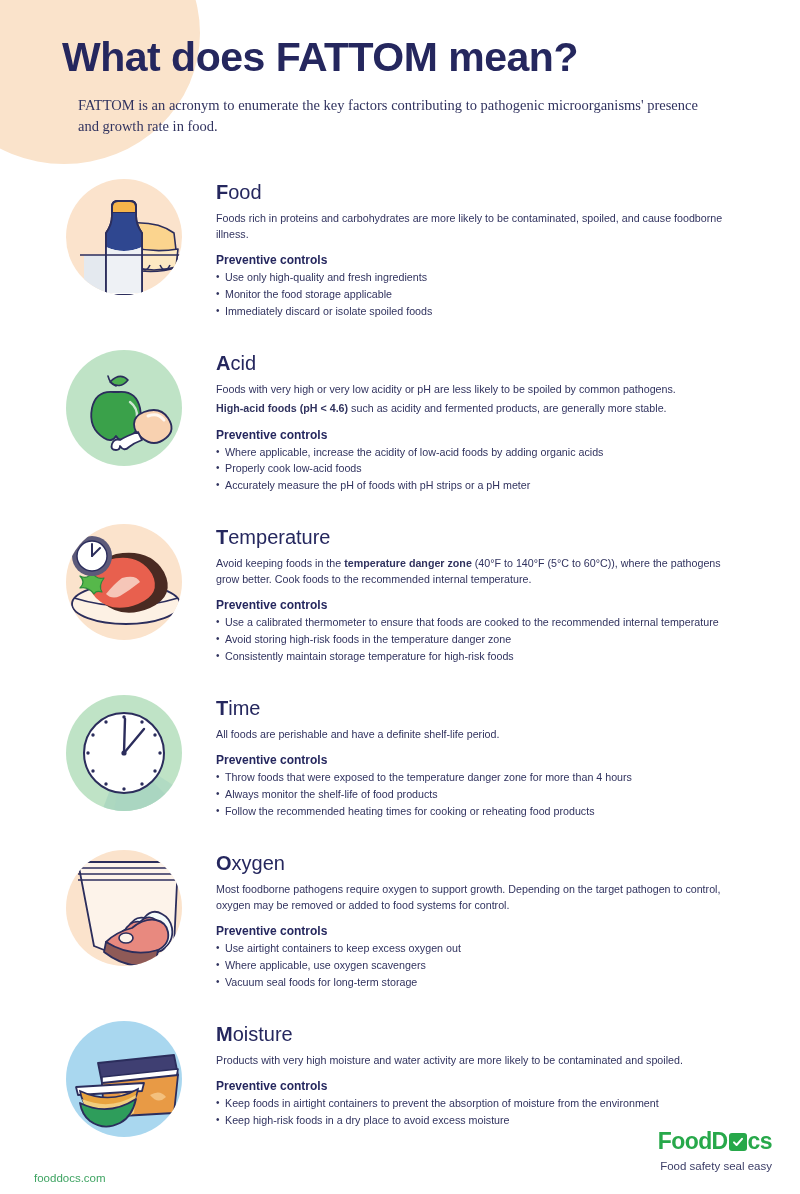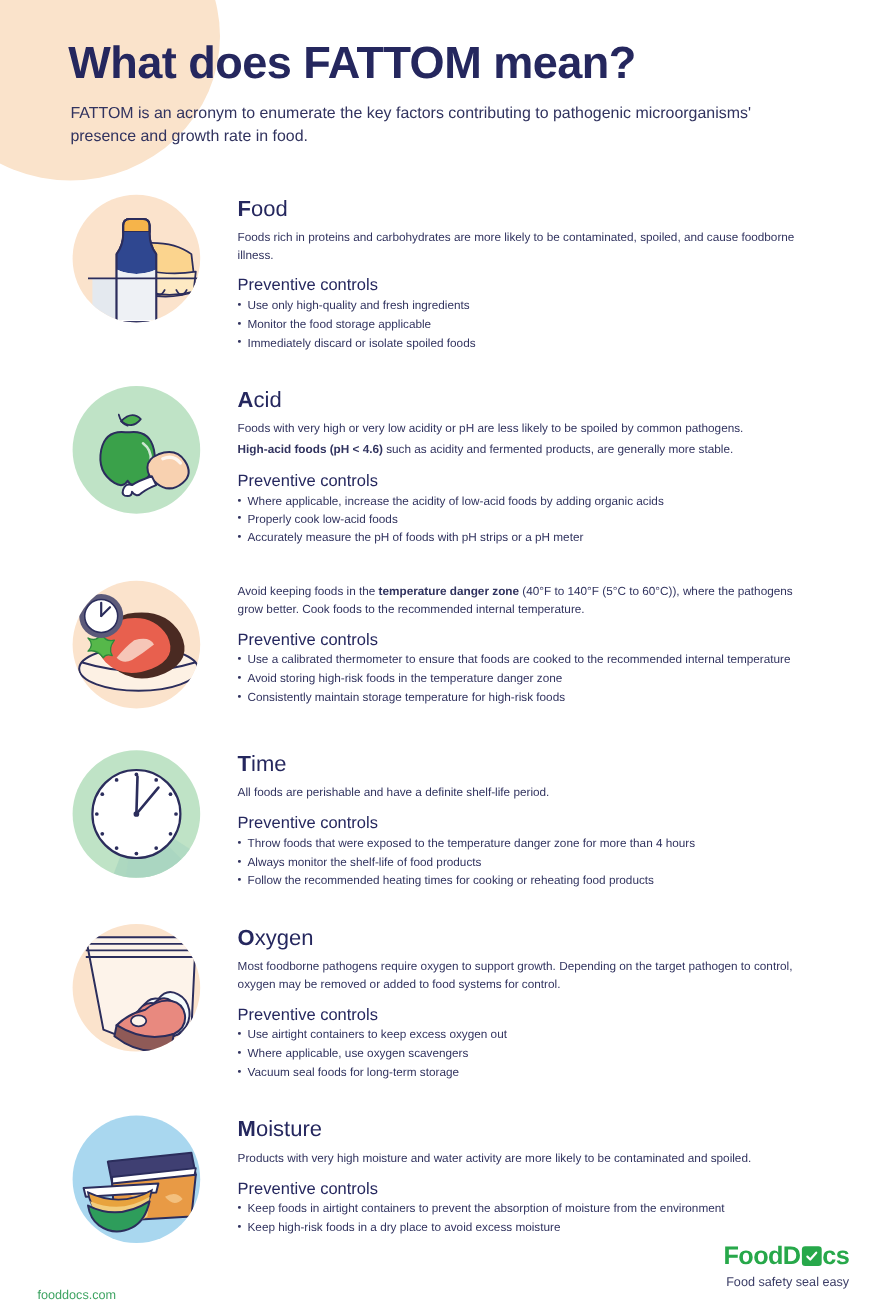--- a/index.html
+++ b/index.html
@@ -24,22 +24,23 @@
   .header{position:relative;z-index:2;padding:36px 40px 0 62px;}
   .title{
     font-size:41px;line-height:1.05;
     font-weight:700;letter-spacing:-0.5px;
     color:#25275e;
     margin:0 0 14px 0;
   }
   .subtitle{
     font-size:14.5px;line-height:1.45;
     color:#31335f;
-    max-width:630px;margin:2px;
+    max-width:630px;margin:16px;
     font-weight:400;
+    font-family:Liberation Serif, serif;
   }
 
   
   .sections{position:relative;z-index:2;margin-top:38px;}
   .section{
     display:flex;
     align-items:flex-start;
     padding:0 40px 0 62px;
     margin-bottom:26px;
     min-height:128px;
@@ -65,21 +66,21 @@
     max-width:510px;
   }
   .sec-desc b{font-weight:700;}
   .sub-lines{margin:3px 0 0 0;}
   .sub-line{
     font-size:10.7px;line-height:1.55;
     color:#31335f;margin:0;
   }
   .sub-line b{font-weight:700;}
   .pc-title{
-    font-size:15px;font-weight:400;
+    font-size:12px;font-weight:700;
     color:#25275e;margin:11px 0 2px 0;
   }
   .bullets{list-style:none;margin:0;padding:0;}
   .bullets li{
     font-size:10.7px;line-height:1.58;
     color:#31335f;
     padding-left:9px;position:relative;
   }
   .bullets li:before{
     content:"\2022";
@@ -206,20 +207,21 @@
             <path d="M60 58 q14 -4 18 4 q-10 8 -20 14 q-8 4 -14 -2 q8 -10 16 -16 z" fill="#f6c6b8"></path>
             <path d="M32 74 q-6 -8 -14 -6 q6 -6 0 -12 q8 4 12 -4 q4 8 12 6 q-6 8 -2 14 q-6 -2 -8 2 z" fill="#56b84a" stroke="#2b8a3c" stroke-width="1.2" stroke-linejoin="round"></path>
             <circle cx="30" cy="36" r="20" fill="#5c5a7a"></circle>
             <circle cx="30" cy="36" r="15" fill="#ffffff" stroke="#2b2d5c" stroke-width="1.4"></circle>
             <path d="M30 36 L30 24" stroke="#2b2d5c" stroke-width="2" stroke-linecap="round"></path>
             <path d="M30 36 L38 28" stroke="#2b2d5c" stroke-width="2" stroke-linecap="round"></path>
           </g>
         </svg>
       </div>
       <div class="body-col">
+        <h2 class="sec-title"><span class="cap">T</span><span>emperature</span></h2>
         <p class="sec-desc"><span>Avoid keeping foods in the </span><b>temperature danger zone</b><span> (40°F to 140°F (5°C to 60°C)), where the pathogens grow better. Cook foods to the recommended internal temperature.</span></p>
         <p class="pc-title">Preventive controls</p>
         <ul class="bullets">
           <li>Use a calibrated thermometer to ensure that foods are cooked to the recommended internal temperature</li>
           <li>Avoid storing high-risk foods in the temperature danger zone</li>
           <li>Consistently maintain storage temperature for high-risk foods</li>
         </ul>
       </div>
     </div>
 

